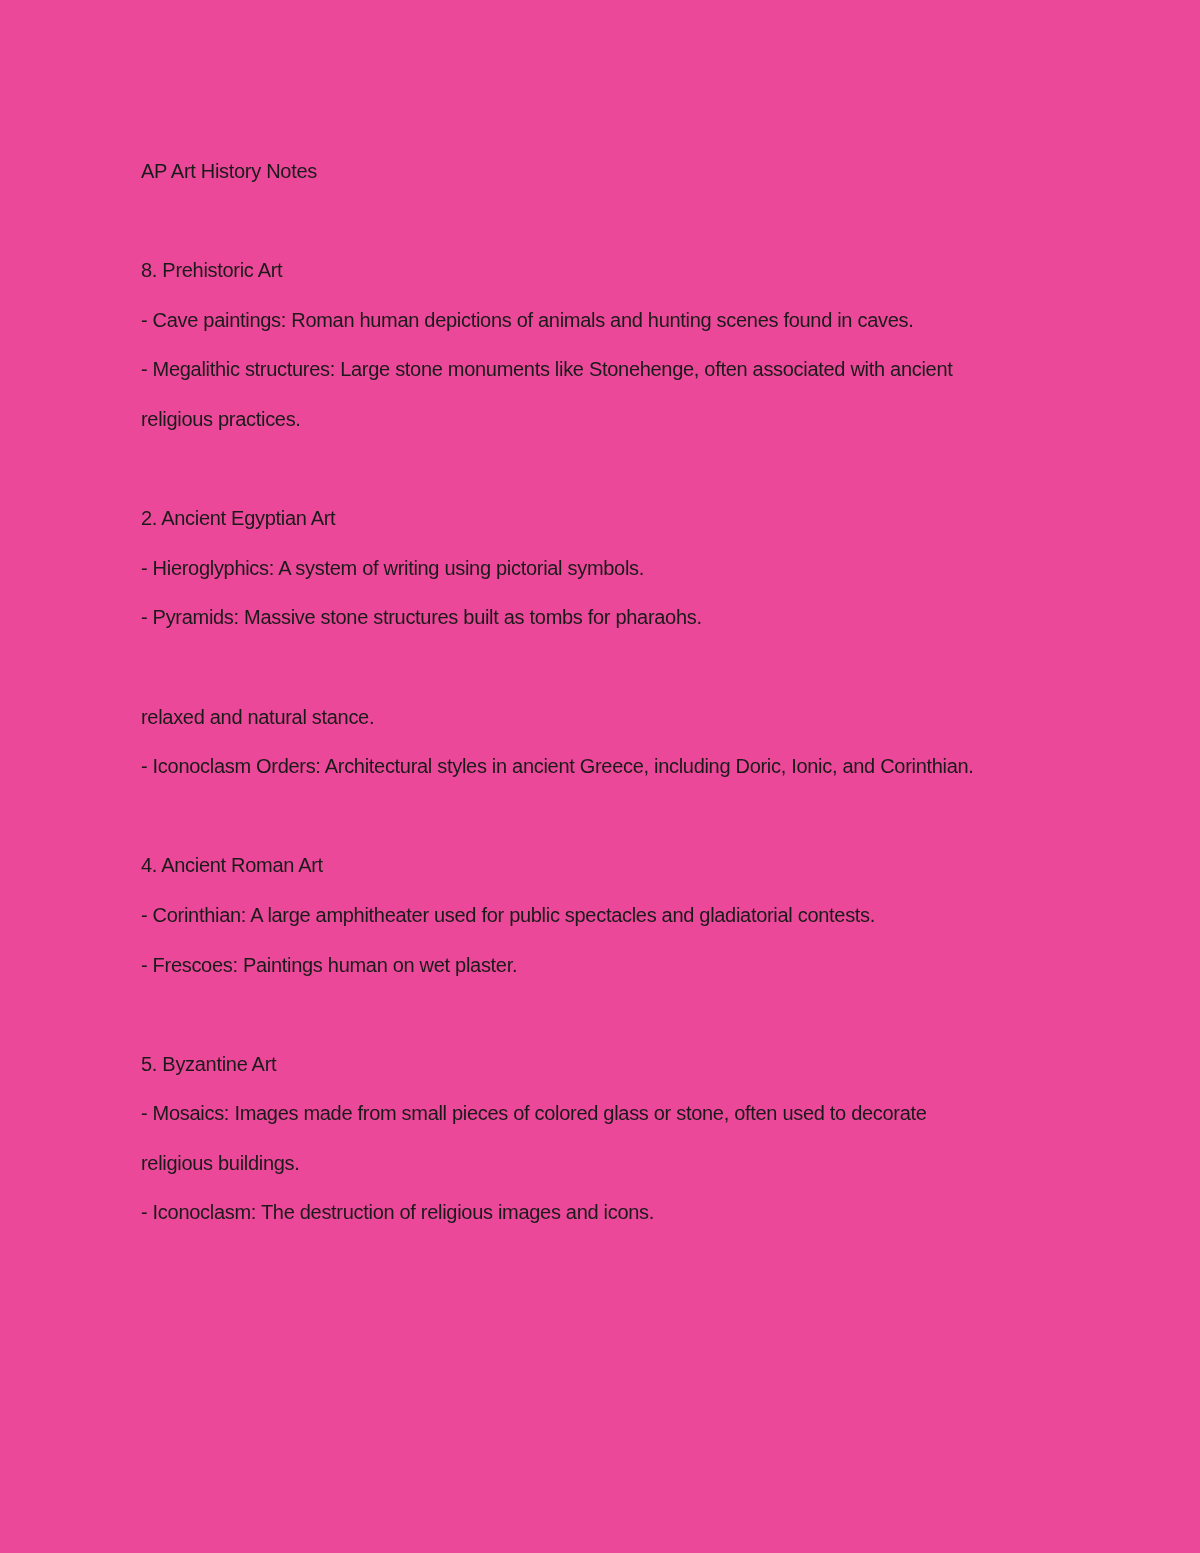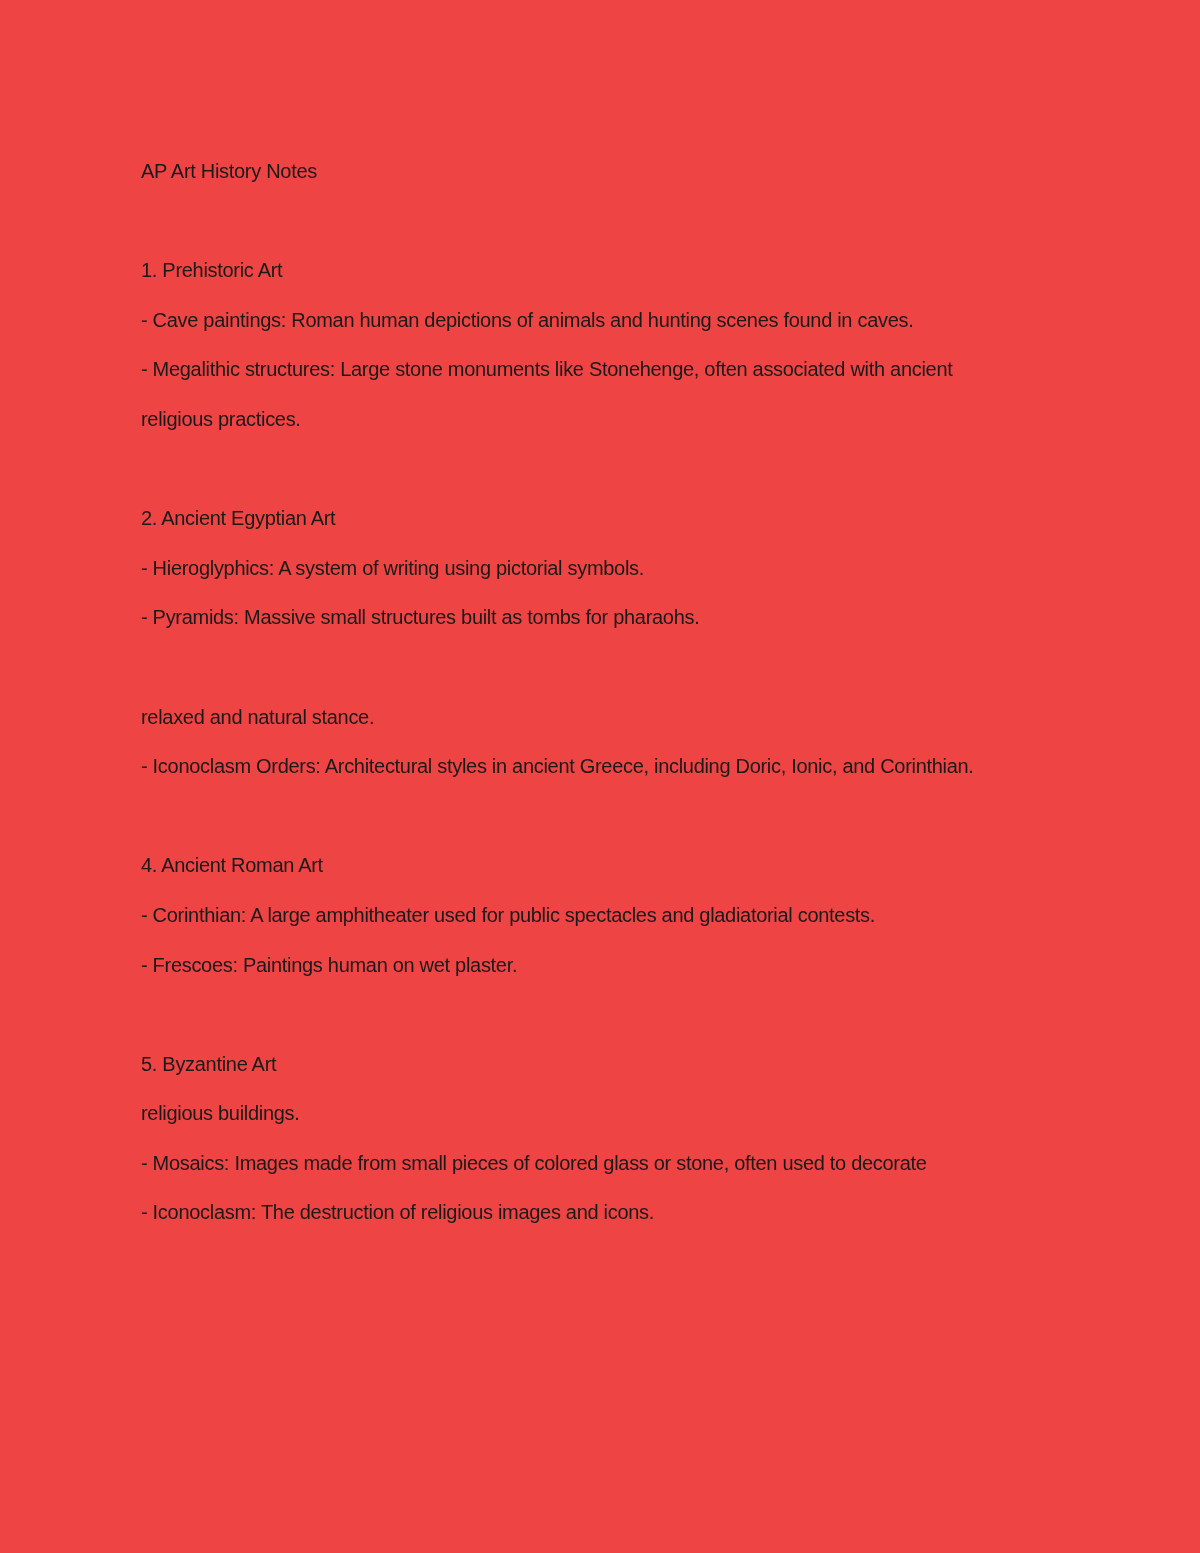--- a/index.html
+++ b/index.html
@@ -1,65 +1,65 @@
 <!DOCTYPE html>
 <html><head>
   <meta charset="utf-8">
   <style>
     html, body { margin: 0; padding: 0; background: #ffffff; }
     body { width: 1200px; height: 1553px; position: relative; overflow: hidden; }
     .page {
-      position: absolute; left: 0; top: 0; width: 1200px; height: 1553px; background: #ef4444;
+      position: absolute; left: 0; top: 0; width: 1200px; height: 1553px; background: #ec4899;
     }
     .content {
       position: absolute; left: 141px; top: 147px; width: 920px;
       font-family: "Liberation Sans", sans-serif;
       font-size: 20px; color: #1a1a1a;
       line-height: 49.6px;
       letter-spacing: -0.3px;
     }
     .line { display: block; white-space: nowrap; height: 49.6px; }
     .blank { display: block; height: 49.6px; }
   </style>
 </head>
 <body>
 
 <div class="page">
   <div class="content">
     <span class="line">AP Art History Notes</span>
     <span class="blank"></span>
 
     <div>
-      <span class="line">1. Prehistoric Art</span>
+      <span class="line">8. Prehistoric Art</span>
       <span class="line">- Cave paintings: Roman human depictions of animals and hunting scenes found in caves.</span>
       <span class="line">- Megalithic structures: Large stone monuments like Stonehenge, often associated with ancient</span>
       <span class="line">religious practices.</span>
     </div>
     <span class="blank"></span>
 
     <div>
       <span class="line">2. Ancient Egyptian Art</span>
       <span class="line">- Hieroglyphics: A system of writing using pictorial symbols.</span>
-      <span class="line">- Pyramids: Massive small structures built as tombs for pharaohs.</span>
+      <span class="line">- Pyramids: Massive stone structures built as tombs for pharaohs.</span>
     </div>
     <span class="blank"></span>
 
     <div>
       <span class="line">relaxed and natural stance.</span>
       <span class="line">- Iconoclasm Orders: Architectural styles in ancient Greece, including Doric, Ionic, and Corinthian.</span>
     </div>
     <span class="blank"></span>
 
     <div>
       <span class="line">4. Ancient Roman Art</span>
       <span class="line">- Corinthian: A large amphitheater used for public spectacles and gladiatorial contests.</span>
       <span class="line">- Frescoes: Paintings human on wet plaster.</span>
     </div>
     <span class="blank"></span>
 
     <div>
       <span class="line">5. Byzantine Art</span>
+      <span class="line">- Mosaics: Images made from small pieces of colored glass or stone, often used to decorate</span>
       <span class="line">religious buildings.</span>
-      <span class="line">- Mosaics: Images made from small pieces of colored glass or stone, often used to decorate</span>
       <span class="line">- Iconoclasm: The destruction of religious images and icons.</span>
     </div>
   </div>
 </div>
 
 </body></html>

